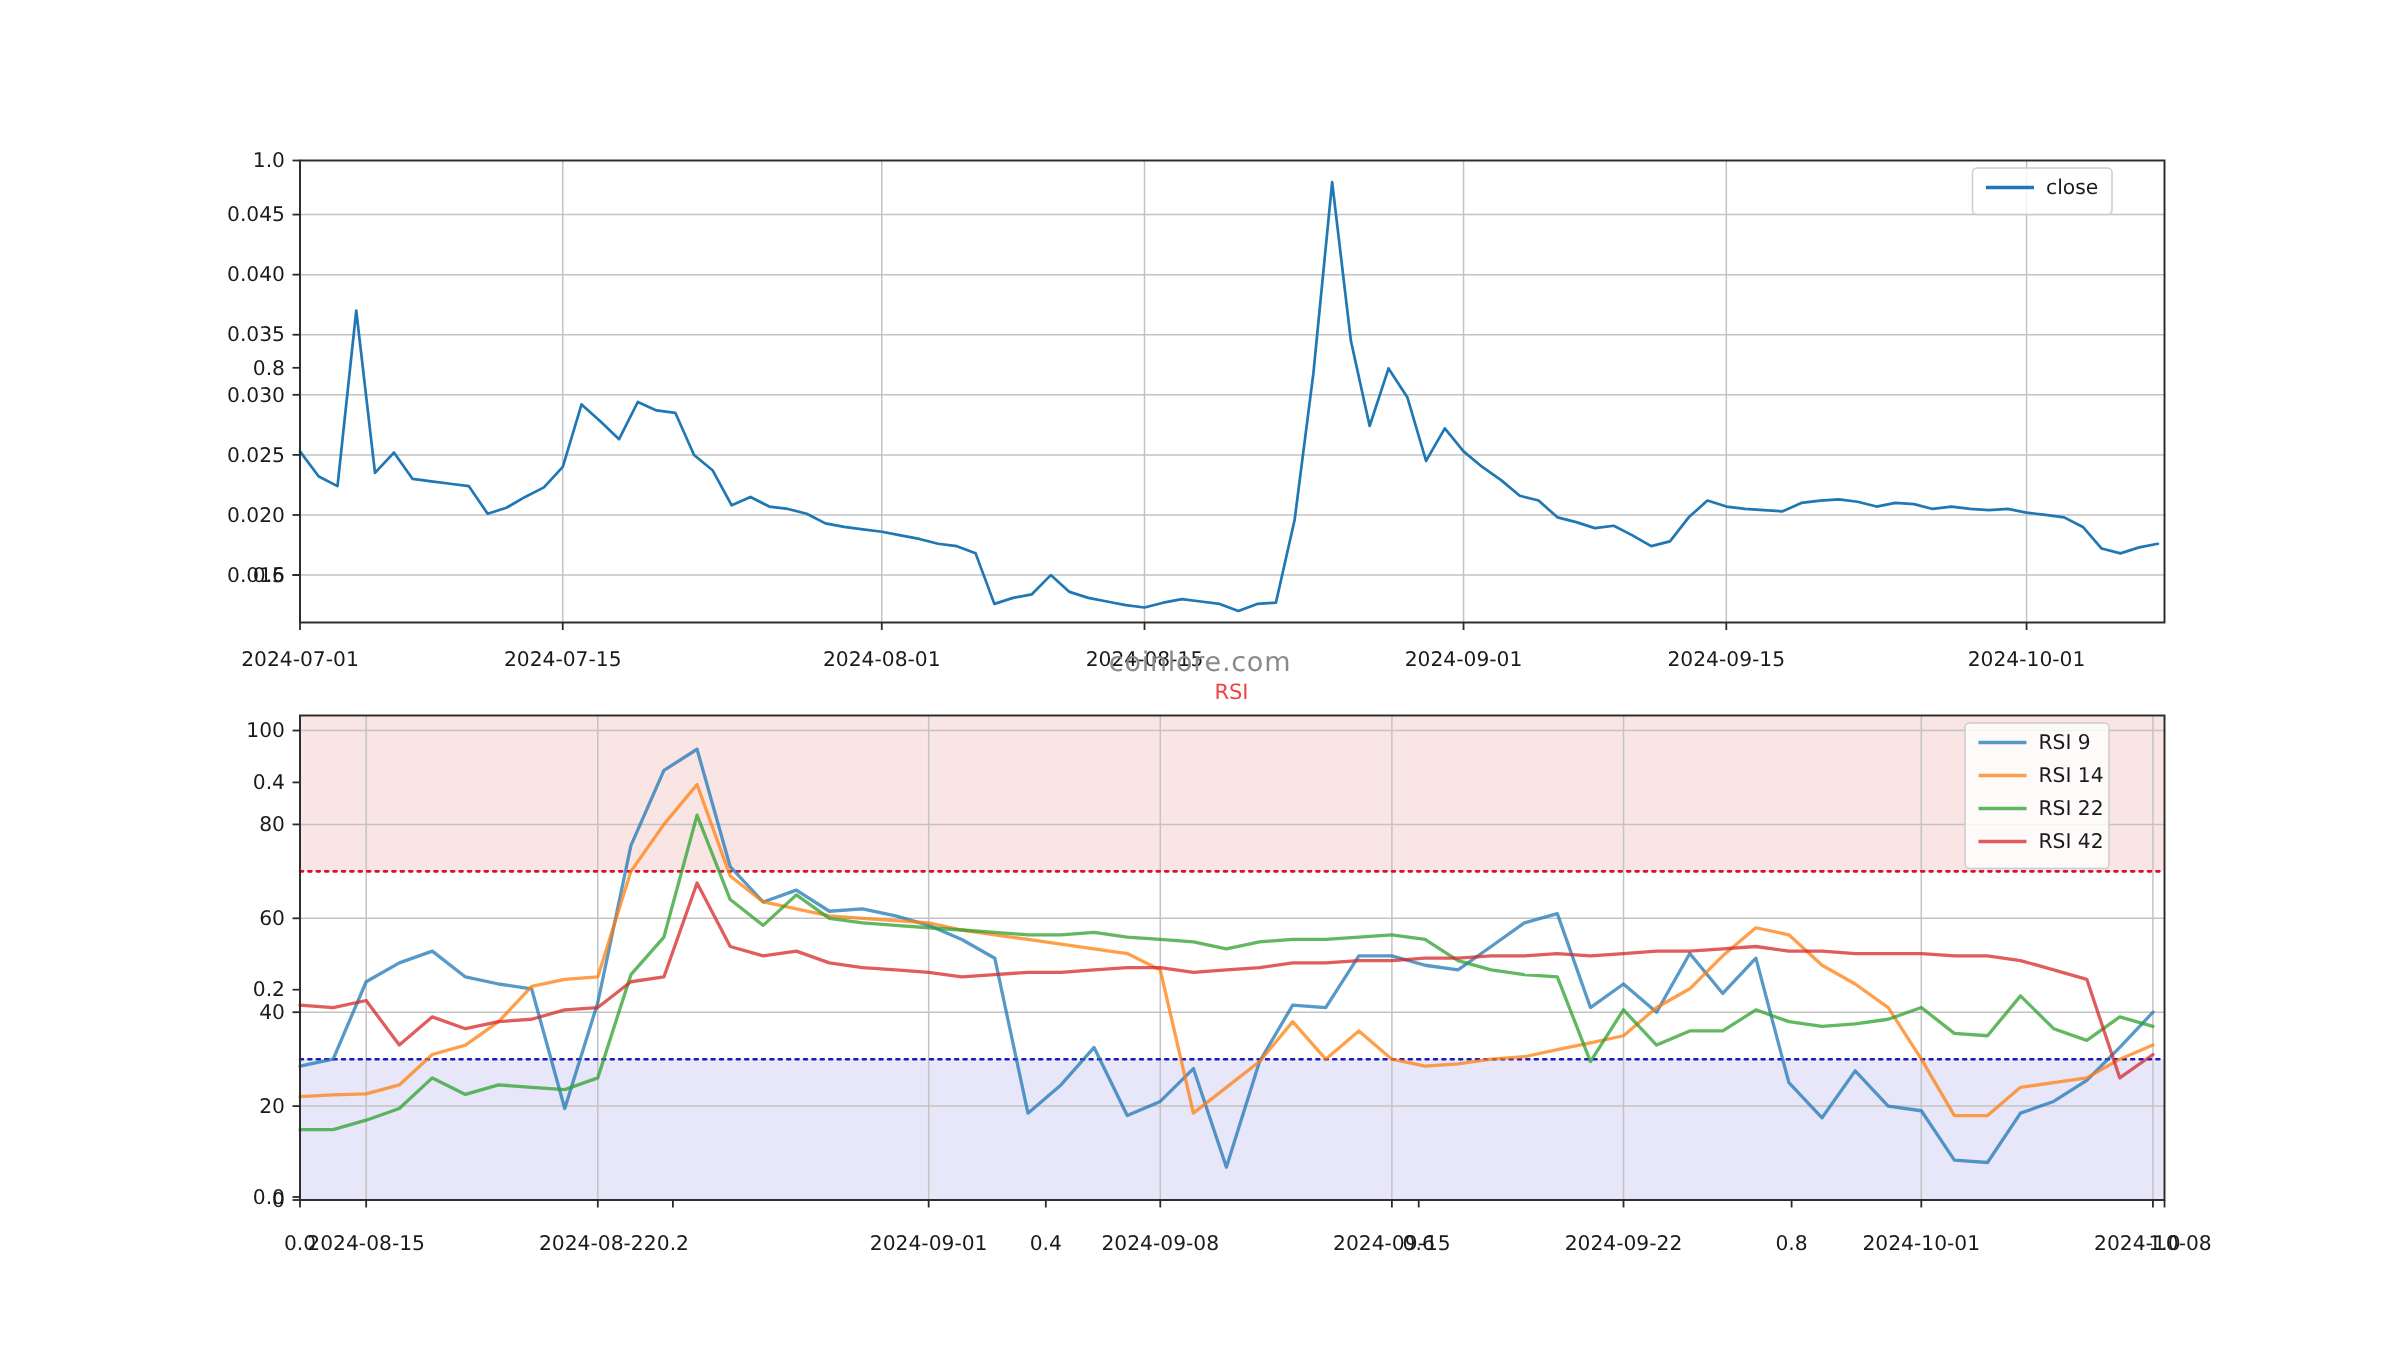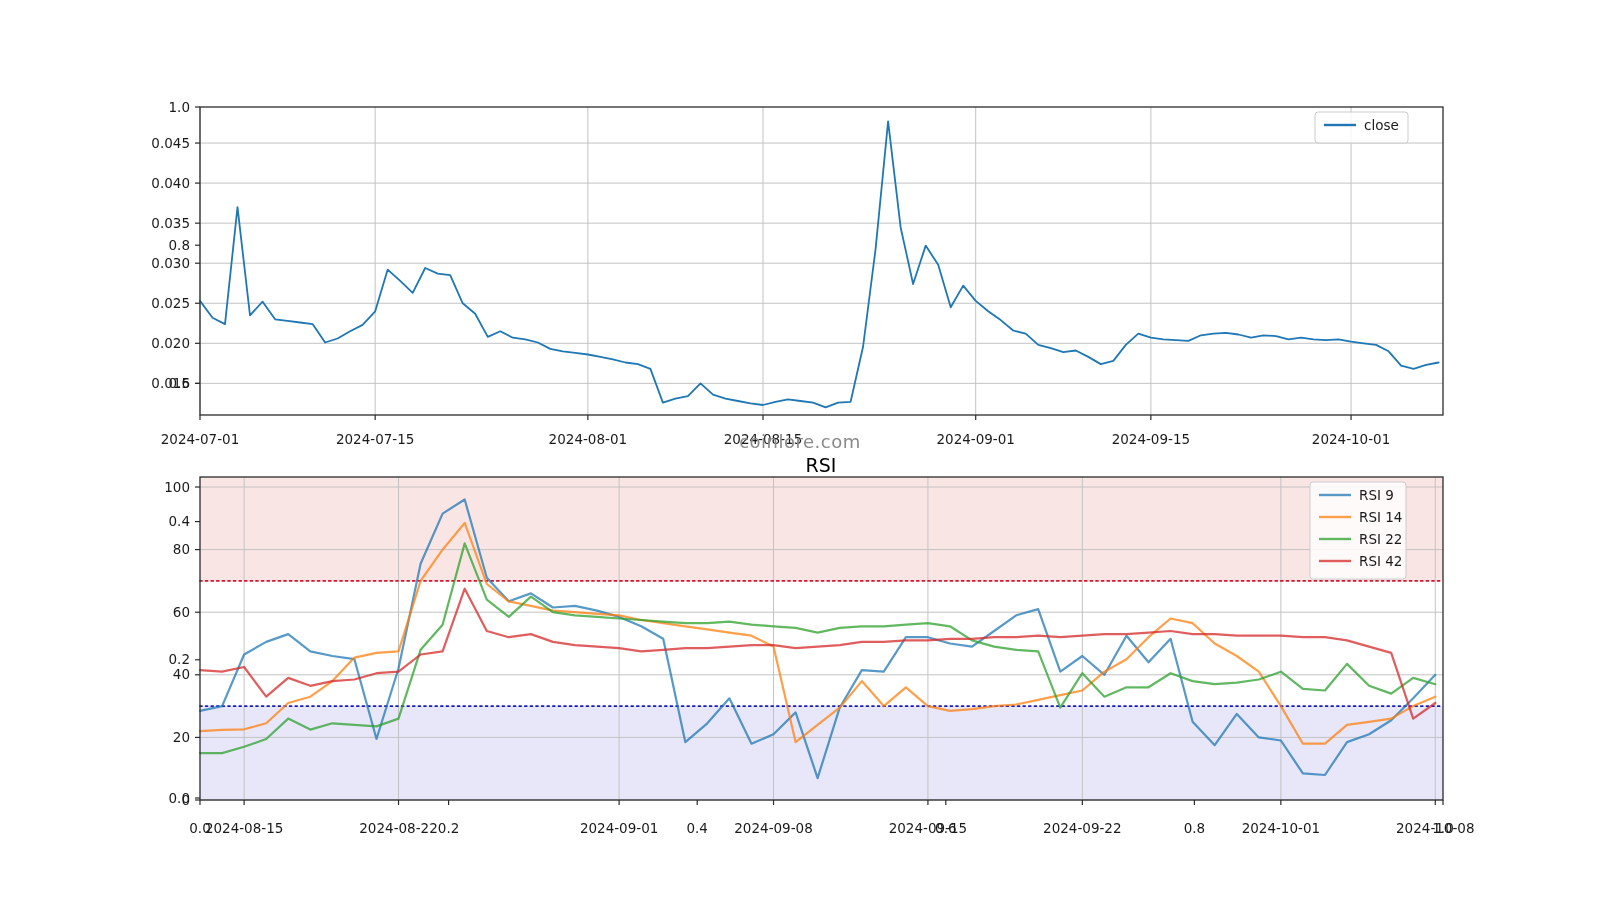--- a/index.html
+++ b/index.html
@@ -1,20 +1,20 @@
 <!DOCTYPE html>
 <html><head>
 <meta charset="utf-8">
 <style>
   html,body{margin:0;padding:0;background:#ffffff;}
   body{width:1600px;height:900px;position:relative;font-family:"DejaVu Sans",sans-serif;}
   #figure{position:absolute;left:0;top:0;width:1600px;height:900px;}
   .overlay-label{position:absolute;color:#000;}
   #watermark{left:800px;top:431px;transform:translateX(-50%);font-size:18px;color:#8a8a8a;letter-spacing:0.5px;}
-  #rsi-title{left:821px;top:454px;transform:translateX(-50%);font-size:19px;color:#000000;}
+  #rsi-title{left:821px;top:454px;transform:translateX(-50%);font-size:14px;color:#ef4444;}
   svg text{font-family:"DejaVu Sans",sans-serif;fill:#1a1a1a;}
 </style>
 </head>
 <body>
 
 <div id="figure"><svg width="1600" height="900" viewBox="0 0 1600 900">
       <g>
         <line x1="200" y1="107" x2="200" y2="415" stroke="#c3c3c3" stroke-width="1"></line>
         <line x1="375.15853044791146" y1="107" x2="375.15853044791146" y2="415" stroke="#c3c3c3" stroke-width="1"></line>
         <line x1="587.8510317060895" y1="107" x2="587.8510317060895" y2="415" stroke="#c3c3c3" stroke-width="1"></line>

